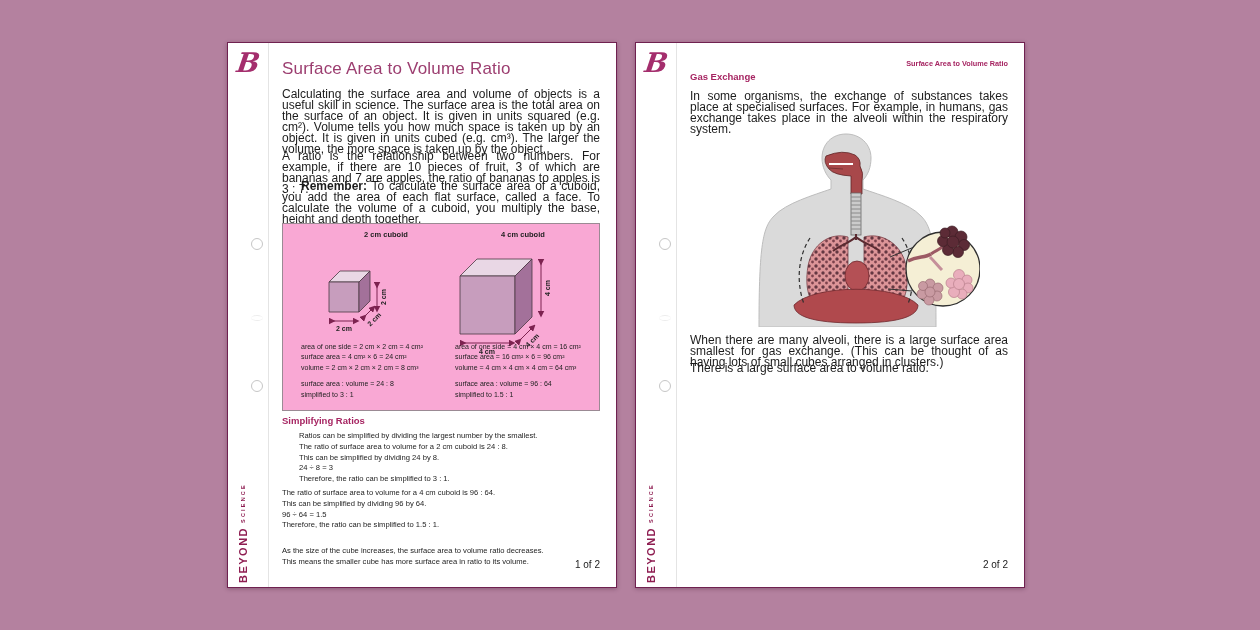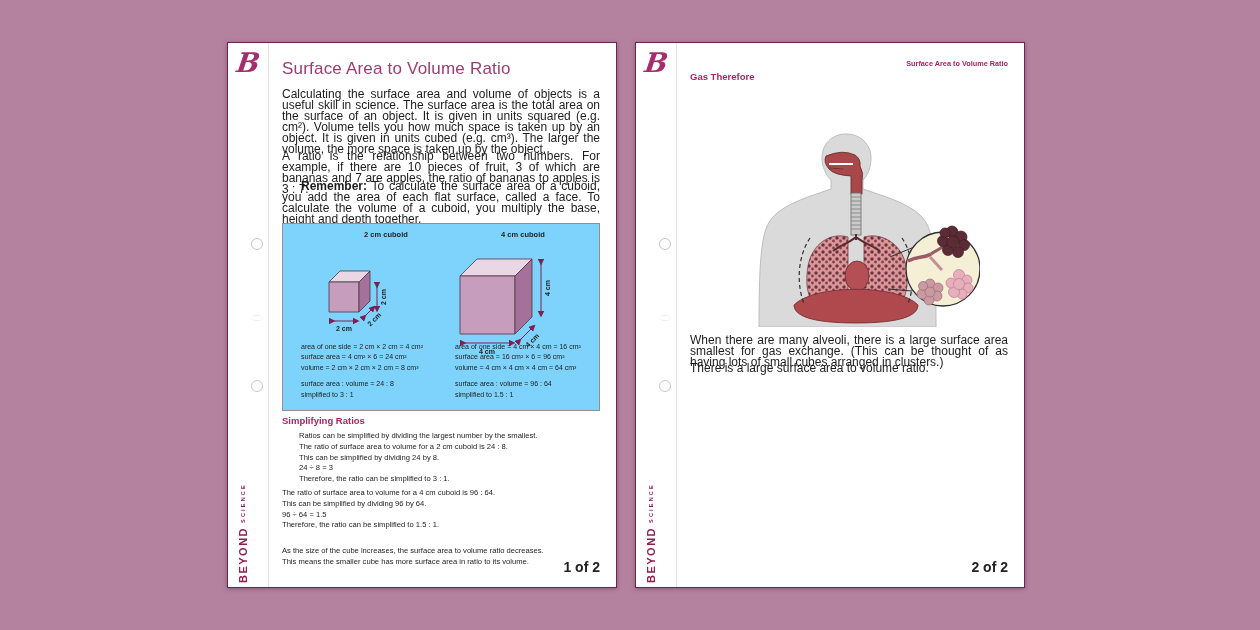--- a/index.html
+++ b/index.html
@@ -32,42 +32,42 @@
          color:#9c3e70;letter-spacing:.2px;}
   .par{position:absolute;left:0;width:318px;margin:0;font-size:12px;line-height:11px;
        color:#1c1c1c;text-align:justify;}
   .par b{font-weight:bold;margin-left:19px;}
   .p1{top:46px;}
   .p2{top:108px;}
   .p3{top:122px;}
   .p4{top:138px;}
 
   
-  .diagram-box{position:absolute;left:0;top:180px;width:318px;height:188px;background:#7dd3fc;
+  .diagram-box{position:absolute;left:0;top:180px;width:318px;height:188px;background:#f9a8d4;
        border:1px solid #9b8a94;box-sizing:border-box;}
   .cube-title{position:absolute;top:6px;font-size:7.5px;font-weight:bold;color:#222;
        width:140px;text-align:center;}
   .ct-small{left:33px;}
   .ct-large{left:170px;}
   .cube-svg{position:absolute;}
   .sc{left:28px;top:26px;width:110px;height:95px;}
   .lc{left:165px;top:10px;width:130px;height:127px;}
   .cube-svg text{font:bold 7px "Liberation Sans",sans-serif;fill:#222;}
   .calc{position:absolute;top:118px;font-size:7px;line-height:10.4px;color:#222;white-space:nowrap;}
   .col-left{left:18px;}
   .col-right{left:172px;}
   .calc .gap{height:6px;}
 
   .sec-heading{position:absolute;left:0;margin:0;font-size:9.5px;font-weight:bold;color:#a62562;}
   .sh-left{top:372px;}
   .lines{position:absolute;left:0;font-size:7.6px;line-height:10.8px;color:#1c1c1c;white-space:nowrap;}
   .block1{top:388px;margin-left:17px;}
   .block2{top:445px;}
   .block3{top:503px;}
-  .pagenum{position:absolute;right:0;top:516px;font-size:14px;font-weight:bold;color:#222;}
+  .pagenum{position:absolute;right:0;top:516px;font-size:10px;font-weight:normal;color:#222;}
 
   
   .running-header{position:absolute;right:0;top:16px;font-size:7.3px;font-weight:bold;color:#a62562;}
   .sh-gas{top:28px;}
   .rp1{top:48px;}
   .resp-svg{position:absolute;left:40px;top:88px;width:250px;height:196px;}
   .rp2{top:292px;}
   .rp3{top:320px;}
 </style>
 </head>
@@ -181,21 +181,22 @@
       <div class="vbrand">
         <div class="vbrand-inner">
           <span class="vb-main">BEYOND</span>
           <span class="vb-sub">SCIENCE</span>
         </div>
       </div>
     </div>
 
     <div class="content">
       <div class="running-header">Surface Area to Volume Ratio</div>
-      <h2 class="sec-heading sh-gas">Gas Therefore</h2>
+      <h2 class="sec-heading sh-gas">Gas Exchange</h2>
+      <p class="par rp1">In some organisms, the exchange of substances takes place at specialised surfaces. For example, in humans, gas exchange takes place in the alveoli within the respiratory system.</p>
 
       <svg class="resp-svg" viewBox="0 0 250 196">
         <defs>
           <pattern id="alvp" width="7" height="7" patternUnits="userSpaceOnUse">
             <circle cx="2" cy="2" r="1.7" fill="#4f2733"></circle>
             <circle cx="5.5" cy="5" r="1.4" fill="#6b3340"></circle>
           </pattern>
         </defs>
 
         <path d="M116,3 C102,3 92,13 92,27 C92,36 96,44 101,49 L101,58 C84,64 56,72 44,85 C33,96 29,113 29,196 L206,196 C206,113 202,96 191,85 C179,72 150,64 133,58 L133,49 C138,44 141,36 141,27 C141,13 130,3 116,3 Z" fill="#dadada" stroke="#bdbdbd" stroke-width="1"></path>

